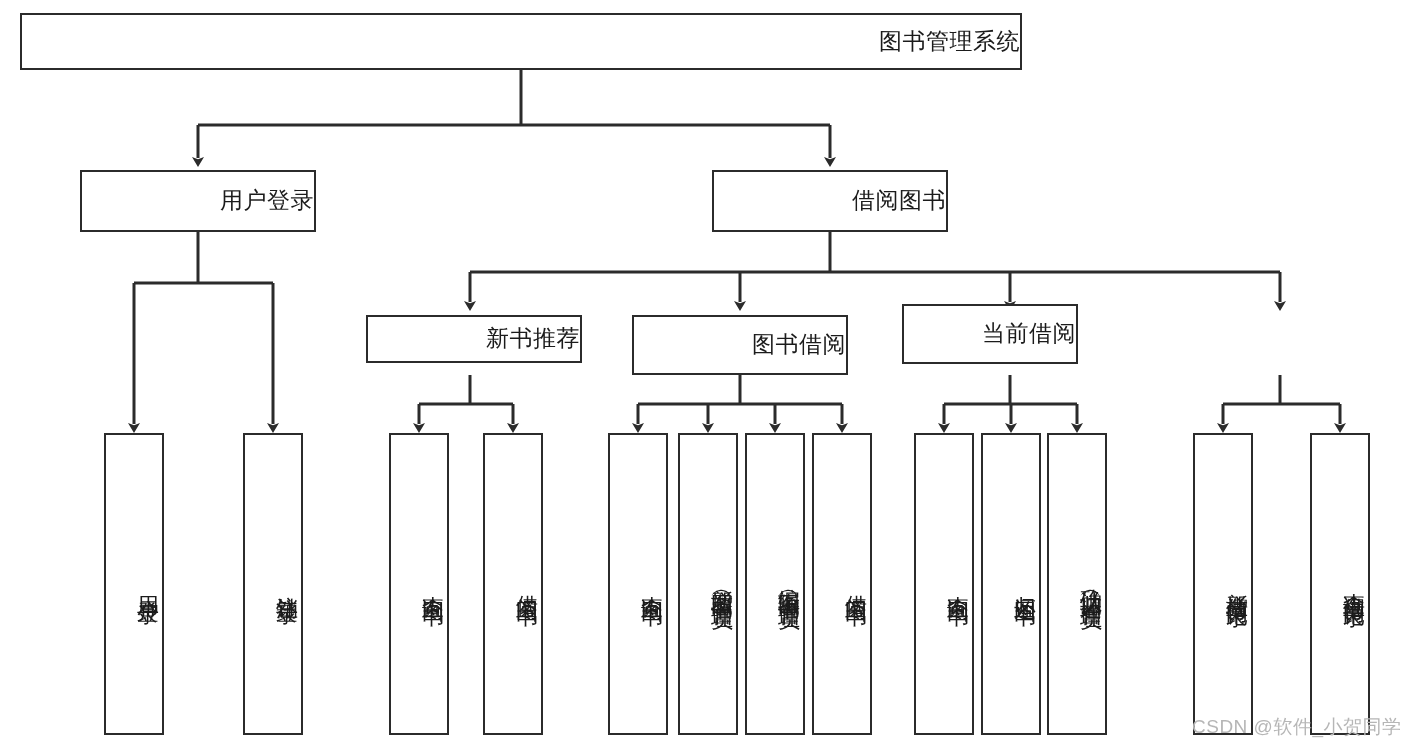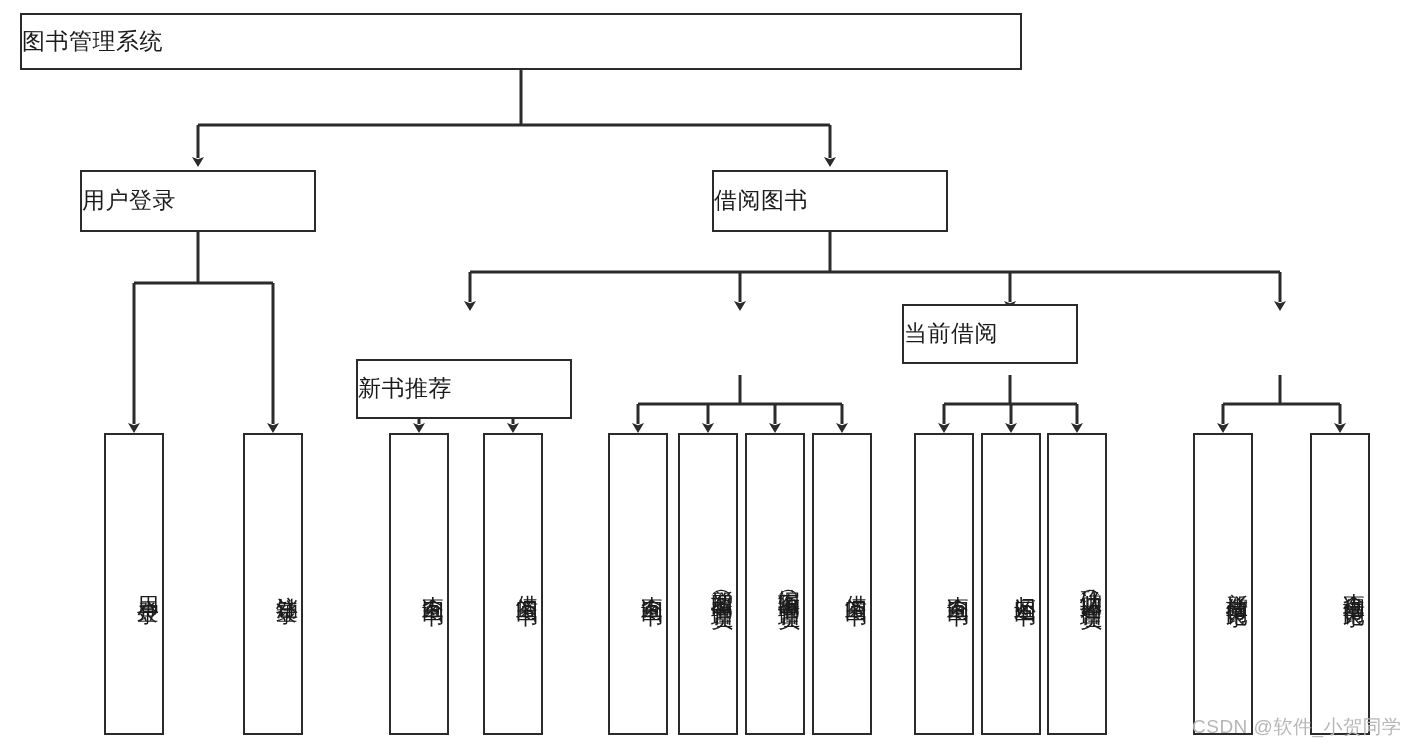--- a/index.html
+++ b/index.html
@@ -24,21 +24,21 @@
     width: 1405px;
     height: 747px;
   }
   .node {
     position: absolute;
     box-sizing: border-box;
     background: #ffffff;
     border: 2px solid #2b2b2b;
     display: flex;
     align-items: center;
-    justify-content: flex-start;
+    justify-content: flex-end;
     color: #1b1b1b;
     line-height: 1.12;
     letter-spacing: 0.5px;
   }
   .node.horiz {
     writing-mode: horizontal-tb;
     font-size: 23px;
   }
   .node.vert {
     writing-mode: vertical-rl;
@@ -126,22 +126,25 @@
     <span class="label">图书管理系统</span>
   </div>
 
   <div class="node horiz" style="left:80px; top:170px; width:236px; height:62px;">
     <span class="label">用户登录</span>
   </div>
   <div class="node horiz" style="left:712px; top:170px; width:236px; height:62px;">
     <span class="label">借阅图书</span>
   </div>
 
-  <div class="node horiz" style="left:356px; top:315px; width:216px; height:60px;margin-top:44px;">
+  <div class="node horiz" style="left:366px; top:315px; width:216px; height:48px;">
     <span class="label">新书推荐</span>
+  </div>
+  <div class="node horiz" style="left:632px; top:315px; width:216px; height:60px;">
+    <span class="label">图书借阅</span>
   </div>
   <div class="node horiz" style="left:902px; top:304px; width:176px; height:60px;">
     <span class="label">当前借阅</span>
   </div>
 
   <div class="node vert" style="left:104px; top:433px; width:60px; height:302px;">
     <span class="label">用户登录</span>
   </div>
   <div class="node vert" style="left:243px; top:433px; width:60px; height:302px;">
     <span class="label">注销登录</span>

